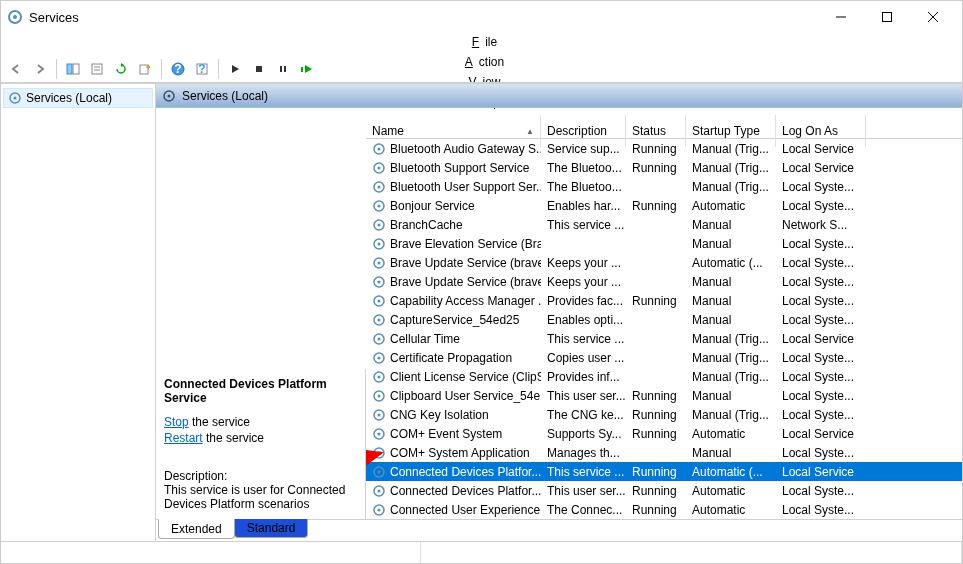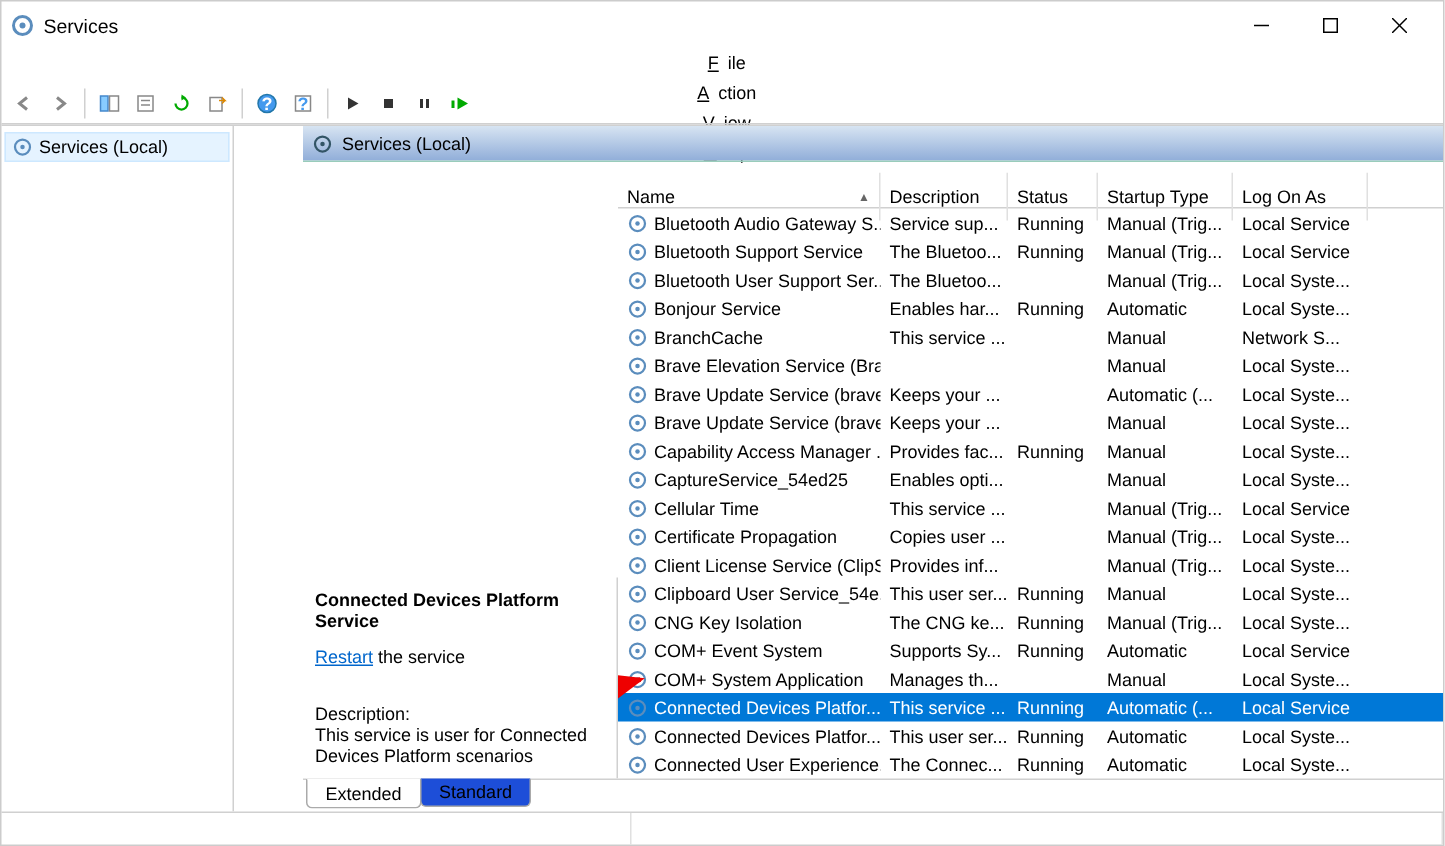--- a/index.html
+++ b/index.html
@@ -12,21 +12,21 @@
 .titlebar .winbtn { width: 46px; height: 30px; display: flex; align-items: center; justify-content: center; }
 
 .menubar { height: 22px; display: flex; align-items: center; padding: 0 6px; gap: 2px; flex-direction: column; }
 .menubar span { padding: 2px 6px; }
 .menubar .ul { text-decoration: underline; }
 
 .toolbar { height: 28px; display: flex; align-items: center; padding: 0 4px; border-bottom: 1px solid #d0d0d0; gap: 2px; }
 .tbtn { width: 22px; height: 22px; display: flex; align-items: center; justify-content: center; border: 1px solid transparent; }
 .tsep { width: 1px; height: 20px; background: #d0d0d0; margin: 0 3px; }
 
-.workarea { flex: 1; display: flex; border-top: 1px solid #d0d0d0; overflow: hidden; gap: 46px; }
+.workarea { flex: 1; display: flex; border-top: 1px solid #d0d0d0; overflow: hidden; }
 .leftpane { width: 155px; border-right: 1px solid #d0d0d0; padding: 4px 2px; }
 .leftpane .node { display: flex; align-items: center; gap: 4px; padding: 2px 4px; background: #e5f3ff; border: 1px solid #cde8ff; }
 
 .rightpane { flex: 1; display: flex; flex-direction: column; overflow: hidden; }
 .rp-header { background: linear-gradient(to bottom, #d7e4f2, #91aed9); height: 24px; display: flex; align-items: center; padding: 0 6px; font-weight: 400; border-bottom: 1px solid #9cb; color: #000; }
 .rp-header .hicon { width: 14px; height: 14px; margin-right: 6px; }
 
 .rp-body { flex: 1; display: flex; overflow: hidden; position: relative; align-items: flex-end; }
 .infopane { width: 210px; border-right: 1px solid #d0d0d0; padding: 8px 8px; }
 .infopane .svctitle { font-weight: bold; margin-bottom: 10px; }
@@ -191,20 +191,21 @@
       <svg class="hicon" viewBox="0 0 14 14">
           <circle cx="7" cy="7" r="5" fill="none" stroke="#356" stroke-width="1.5"></circle>
           <circle cx="7" cy="7" r="1.5" fill="#356"></circle>
         </svg>
       <span>Services (Local)</span>
     </div>
 
     <div class="rp-body">
       <div class="infopane">
         <div class="svctitle">Connected Devices Platform Service</div>
+        <div class="linkline"><a>Stop</a><span> the service</span></div>
         <div class="linkline"><a>Restart</a><span> the service</span></div>
         <div class="desc-label">Description:</div>
         <div>This service is user for Connected Devices Platform scenarios</div>
       </div>
 
       <div class="listpane">
         <div class="listheader">
           <div class="col col-name">
               <span>Name</span>
               <span class="sortarrow">▲</span>

